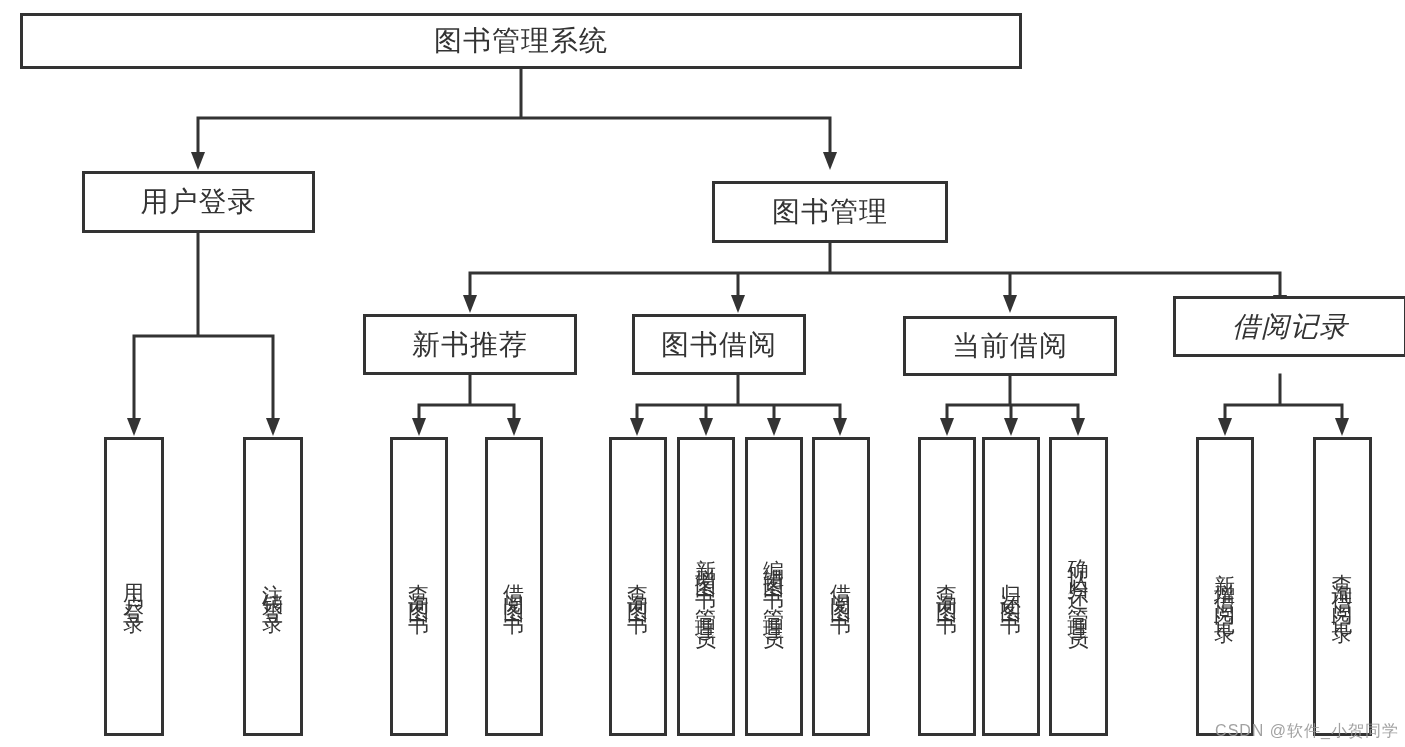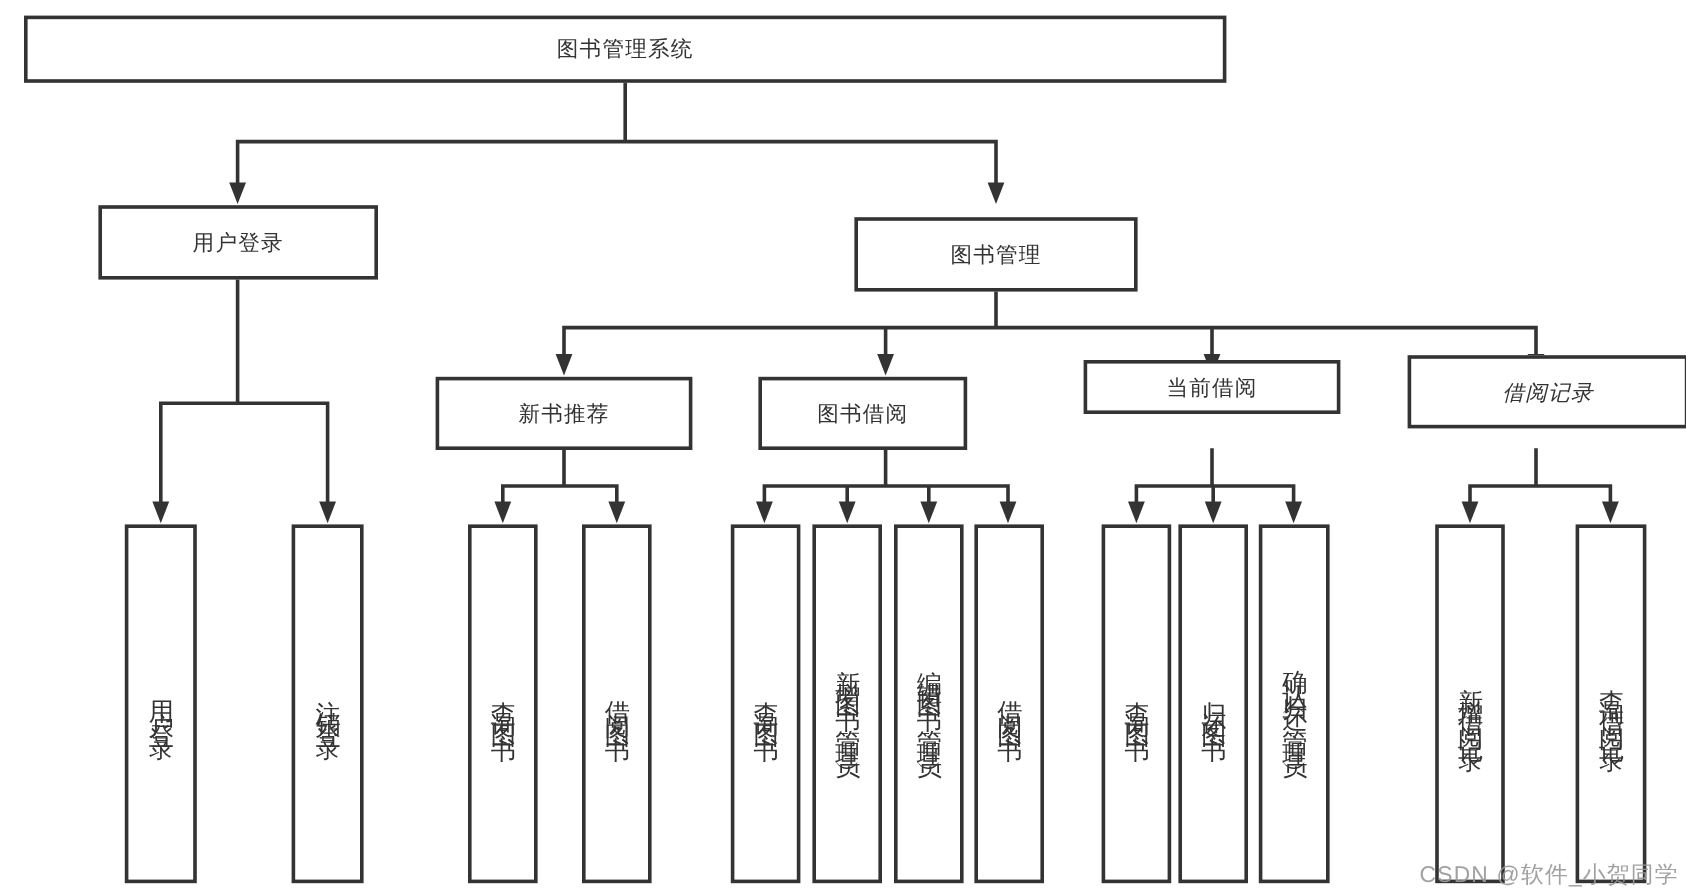--- a/index.html
+++ b/index.html
@@ -19,21 +19,21 @@
     position: absolute;
     box-sizing: border-box;
     border: 3px solid #333333;
     background: #ffffff;
     display: flex;
     align-items: center;
     justify-content: center;
     color: #333333;
   }
   .hnode span {
-    font-size: 18px;
+    font-size: 28px;
     letter-spacing: 1px;
     white-space: nowrap;
   }
   .vnode span {
     writing-mode: vertical-rl;
     text-orientation: mixed;
     font-size: 21px;
     letter-spacing: 10px;
     line-height: 1;
     white-space: nowrap;
@@ -41,21 +41,21 @@
   #connector-layer {
     position: absolute;
     left: 0;
     top: 0;
     pointer-events: none;
   }
   #watermark {
     position: absolute;
     right: 6px;
     bottom: 5px;
-    font-size: 19px;
+    font-size: 16px;
     color: rgba(153, 153, 153, 0.92);
     letter-spacing: 1px;
     z-index: 10;
     white-space: nowrap;
   }
 </style>
 </head>
 <body>
 
 <div id="stage">
@@ -117,21 +117,21 @@
   <div class="node hnode" style="left:712px; top:181px; width:236px; height:62px;">
     <span>图书管理</span>
   </div>
 
   <div class="node hnode" style="left:363px; top:314px; width:214px; height:61px;justify-content:center;">
     <span>新书推荐</span>
   </div>
   <div class="node hnode" style="left:632px; top:314px; width:174px; height:61px;">
     <span>图书借阅</span>
   </div>
-  <div class="node hnode" style="left:903px; top:300px; width:214px; height:45px;">
+  <div class="node hnode" style="left:903px; top:316px; width:214px; height:60px;">
     <span>当前借阅</span>
   </div>
   <div class="node hnode" style="left:1173px; top:296px; width:234px; height:61px;font-style:italic;">
     <span>借阅记录</span>
   </div>
 
   <div class="node vnode" style="left:104px; top:437px; width:60px; height:299px;">
     <span>用户登录</span>
   </div>
   <div class="node vnode" style="left:243px; top:437px; width:60px; height:299px;">

